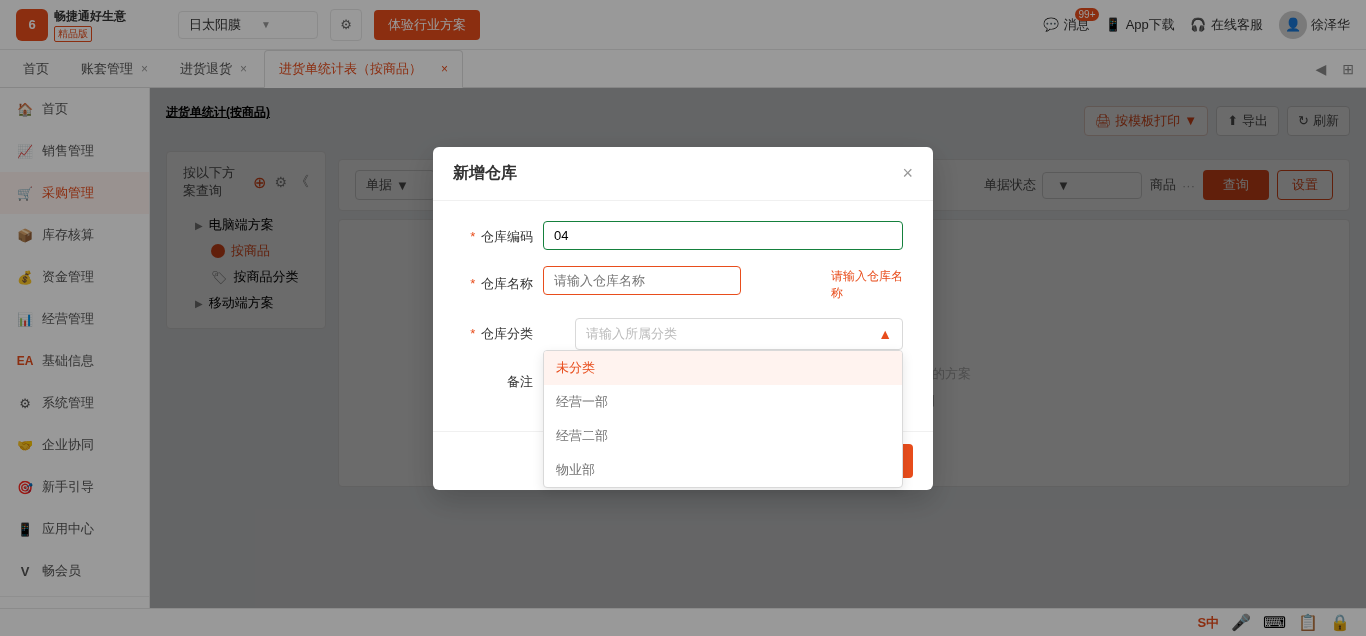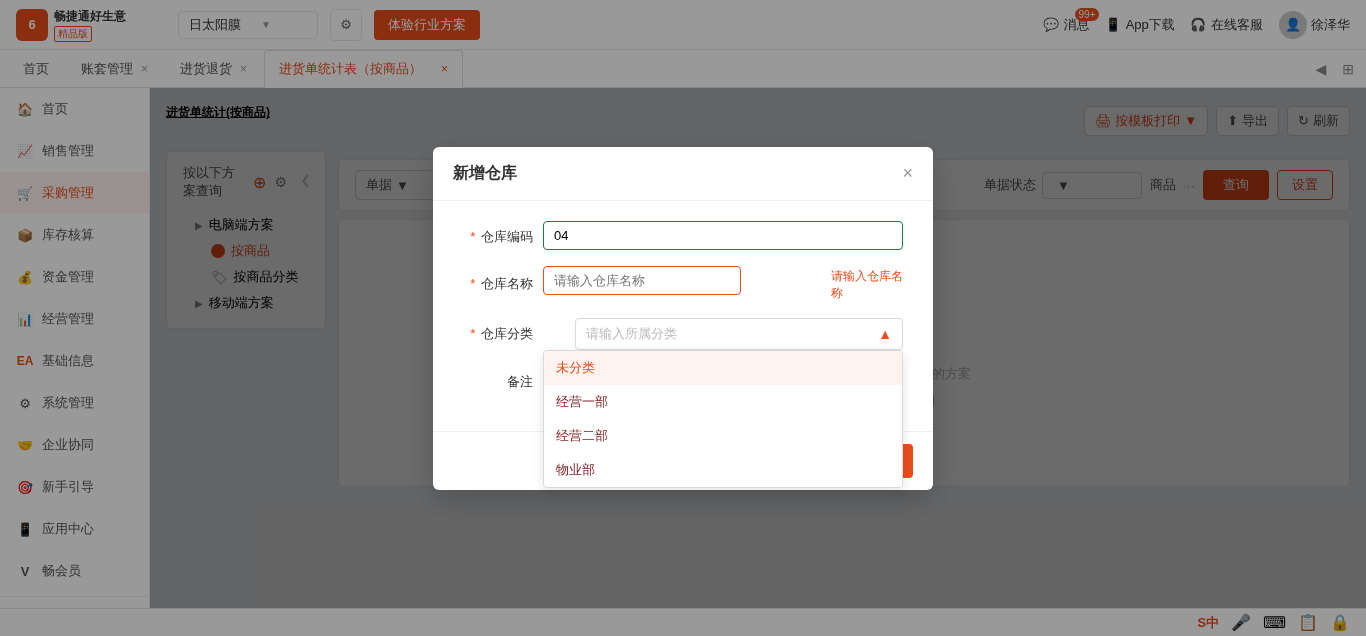--- a/index.html
+++ b/index.html
@@ -135,21 +135,21 @@
       align-items: center; justify-content: space-between; background: #fff; margin-left: 32px;
     }
     .select-wrap .up-arrow { color: #e84d1c; font-size: 14px; }
     .dropdown-list {
       position: absolute; top: 100%; left: 0; right: 0;
       background: #fff; border: 1px solid #d9d9d9; border-radius: 4px;
       box-shadow: 0 4px 12px rgba(0,0,0,0.1); z-index: 200;
       overflow: hidden;
     }
     .dropdown-item {
-      padding: 8px 12px; cursor: pointer; color: #7f1d1d;
+      padding: 8px 12px; cursor: pointer; color: #737373;
     }
     .dropdown-item.selected { background: #fff3ef; color: #e84d1c; }
     .modal-footer {
       display: flex; justify-content: flex-end; padding: 12px 20px;
       border-top: 1px solid #f0f0f0; gap: 10px;
     }
     .save-btn { background: #e84d1c; color: #fff; border: none; border-radius: 4px; padding: 8px 24px; cursor: pointer; font-size: 14px; }
 
     
     .bottom-bar {

